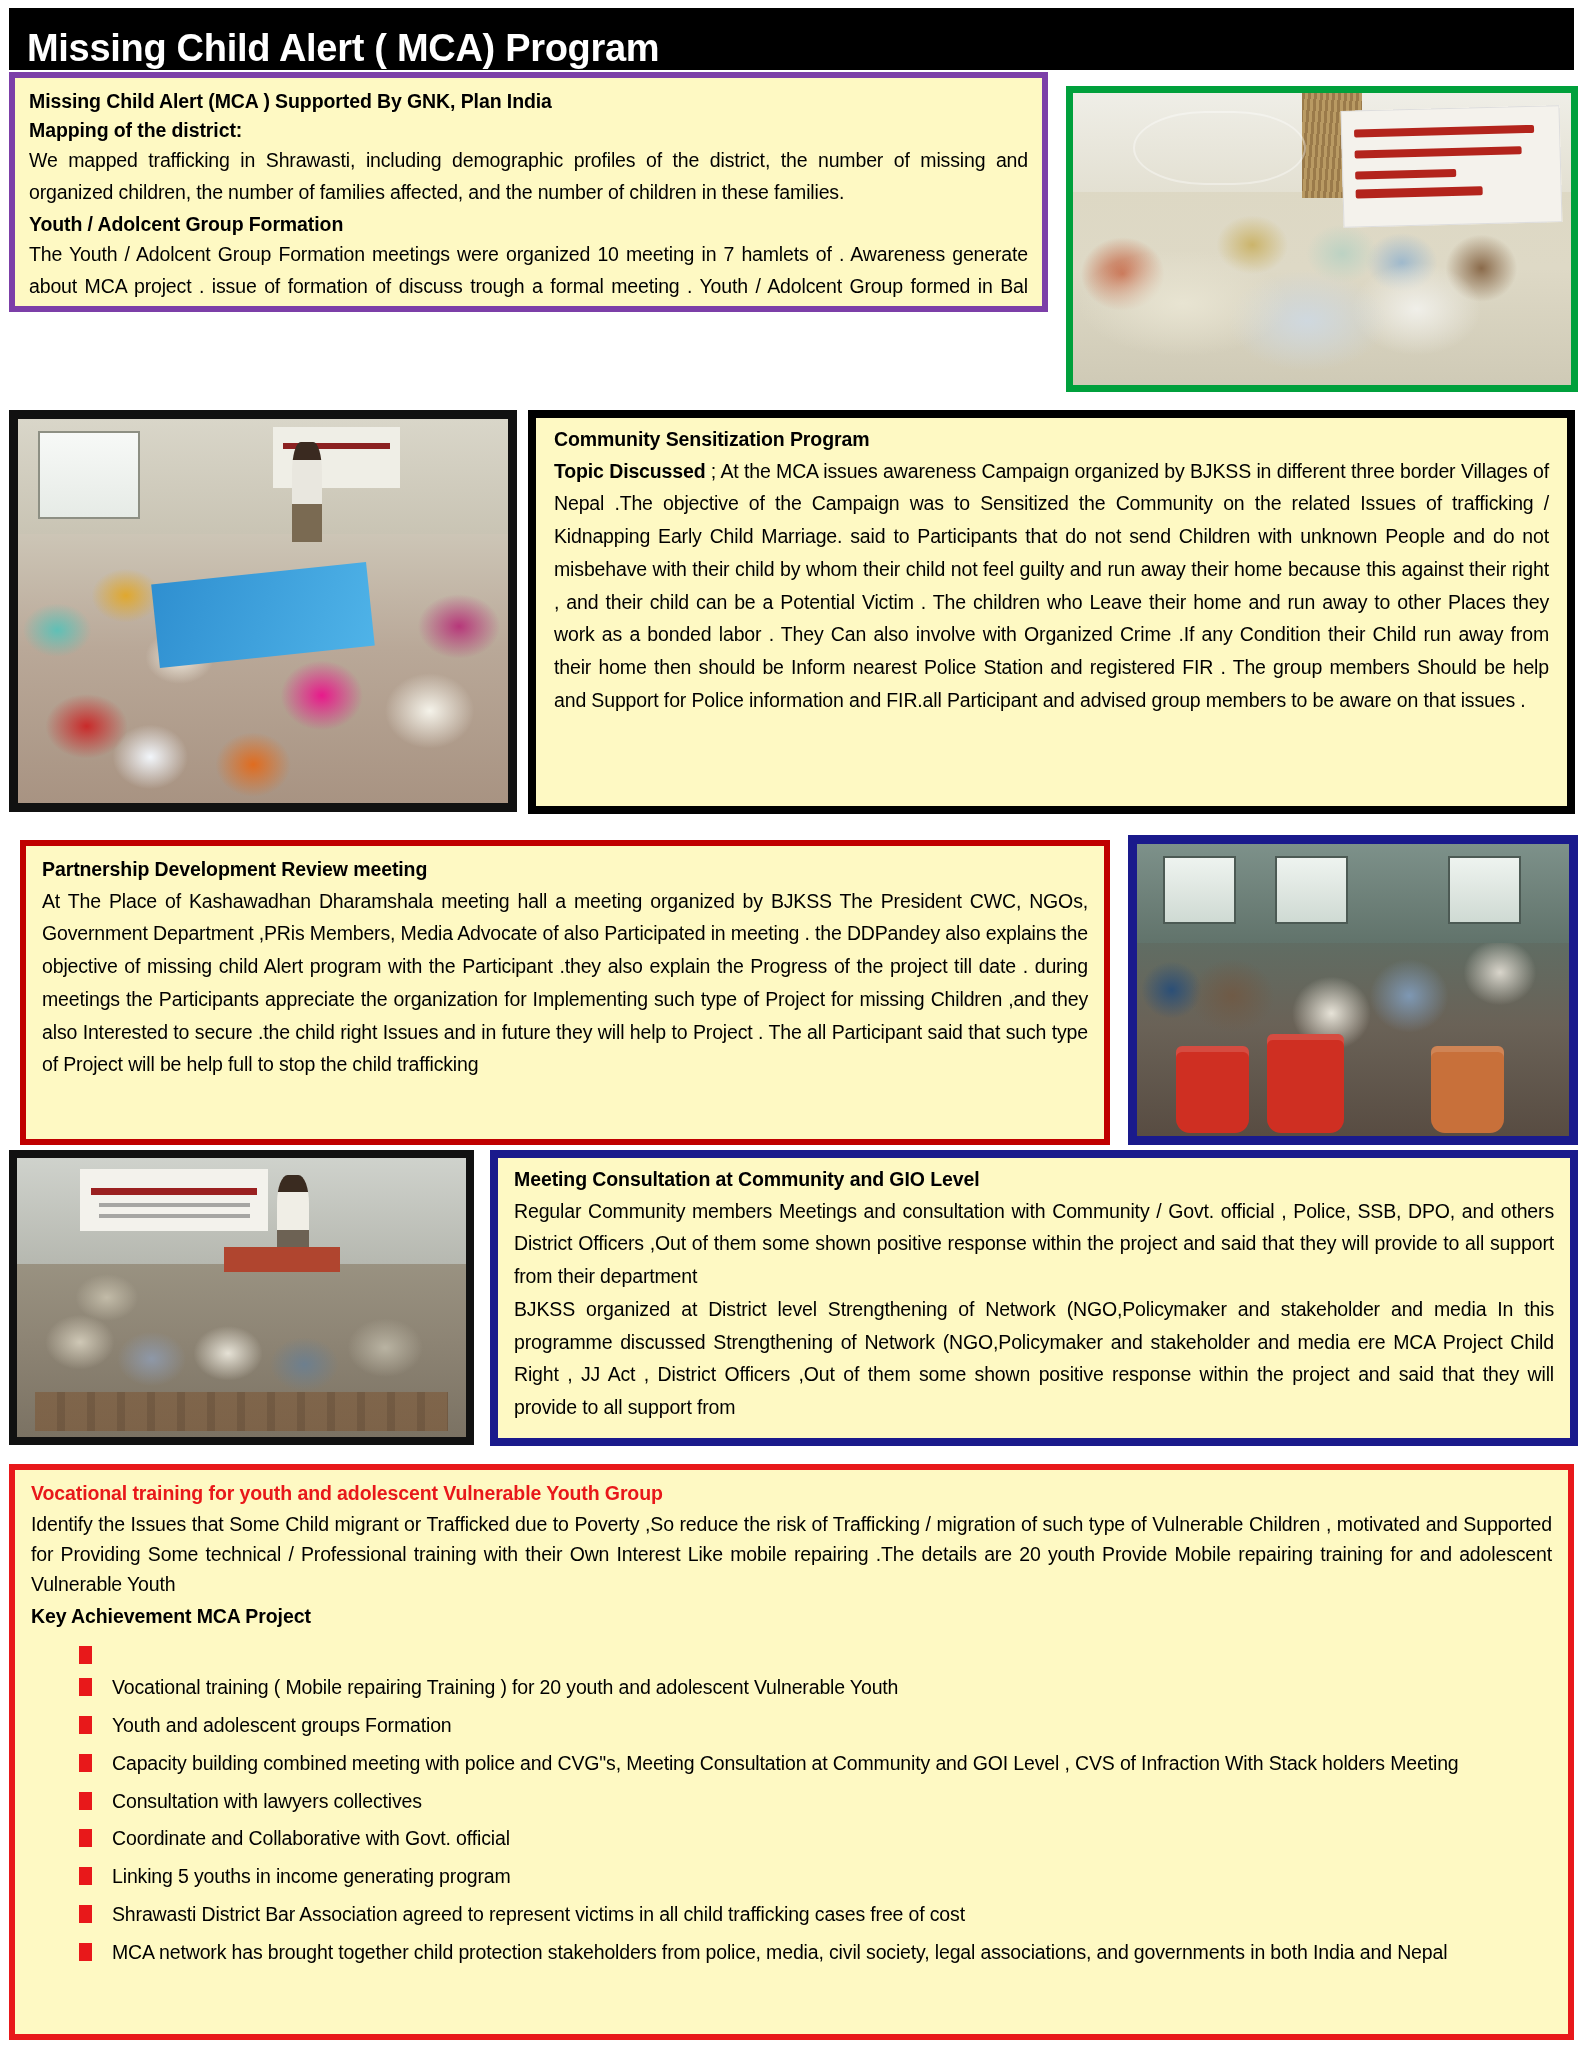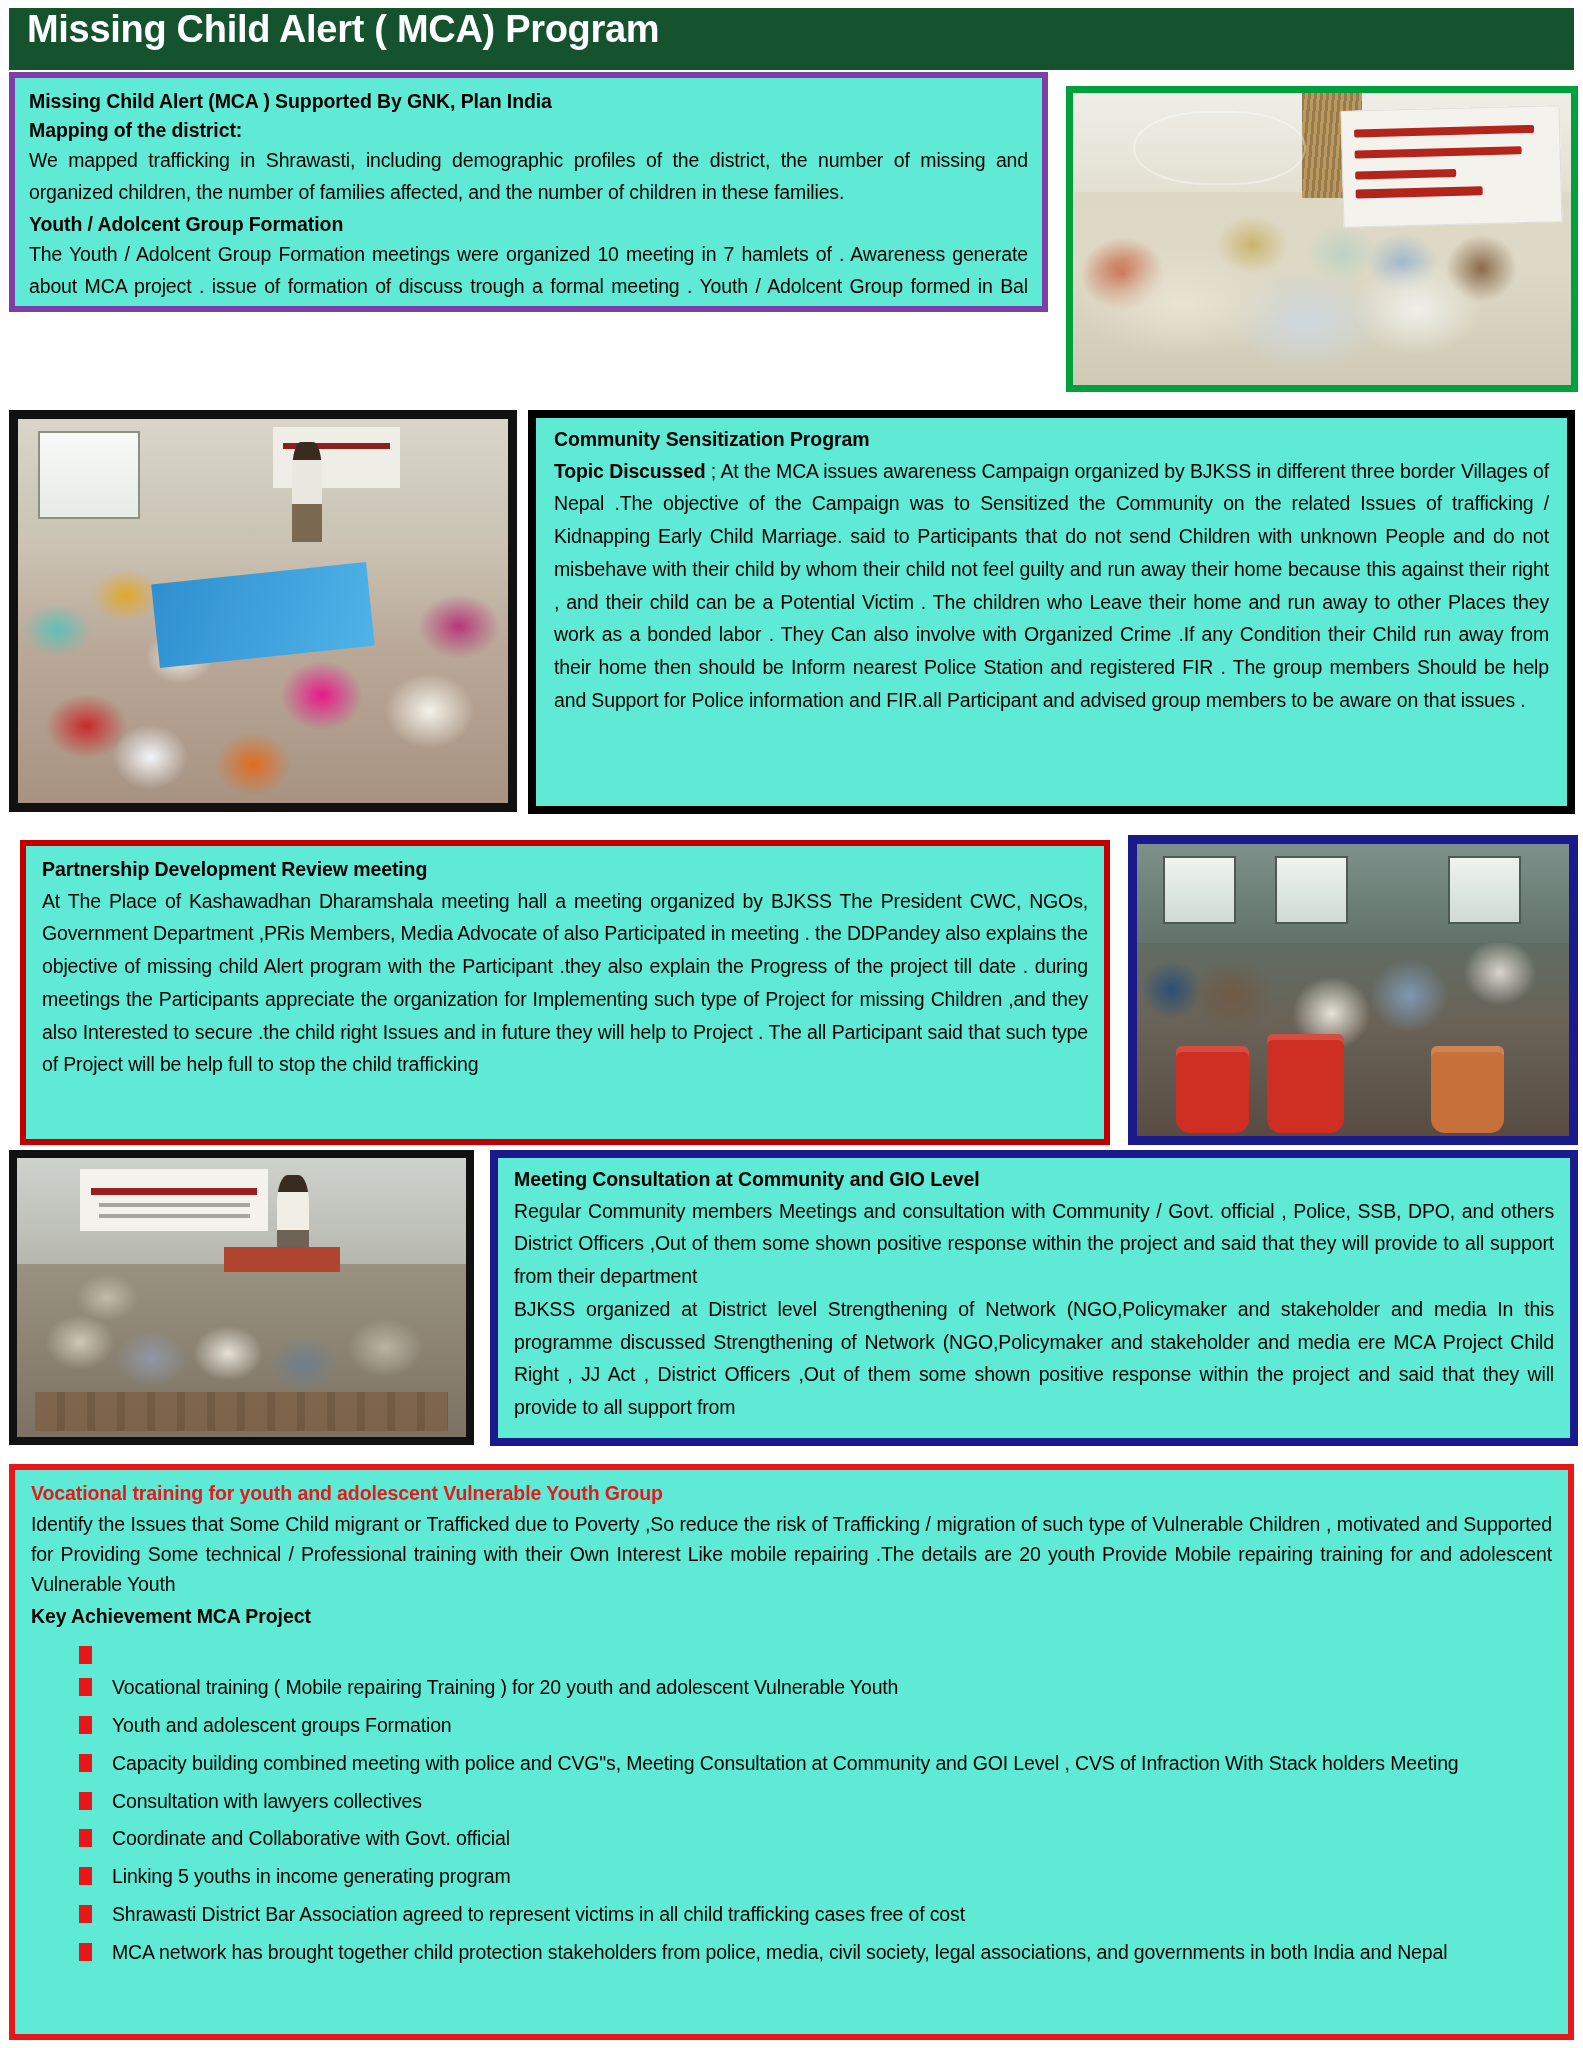--- a/index.html
+++ b/index.html
@@ -12,38 +12,38 @@
     position: relative;
     overflow: hidden;
     color: #000;
   }
 
   
   .title-bar {
     position: absolute;
     left: 9px; top: 8px;
     width: 1565px; height: 62px;
-    background: #14532d;
+    background: #000000;
     display: flex;
-    align-items: flex-start;
+    align-items: flex-end;
   }
   .title-bar .title-text {
     color: #ffffff;
     font-size: 38px;
     font-weight: bold;
     letter-spacing: -0.3px;
     padding-left: 18px;
     white-space: nowrap;
   }
 
   
   .box {
     position: absolute;
     box-sizing: border-box;
-    background: #5eead4;
+    background: #fef9c3;
     overflow: hidden;
   }
   .box-inner {
     padding: 10px 14px 0 14px;
     overflow: hidden;
     height: 100%;
     box-sizing: border-box;
   }
   .h-bold {
     font-weight: bold;

